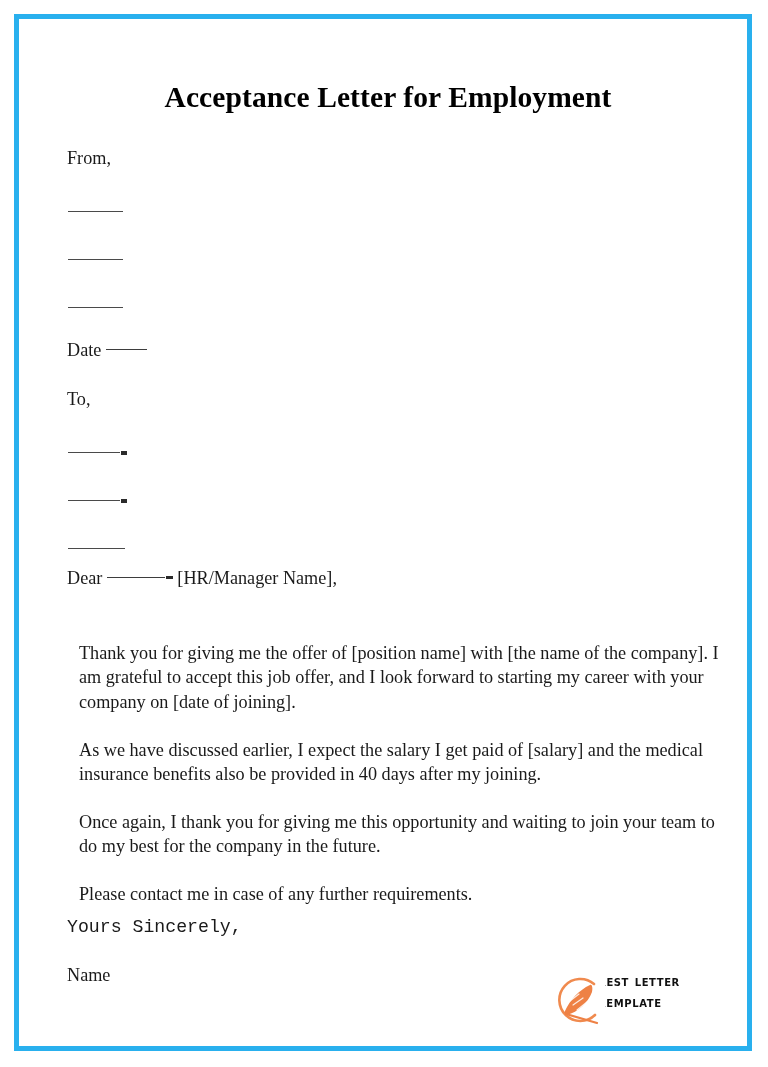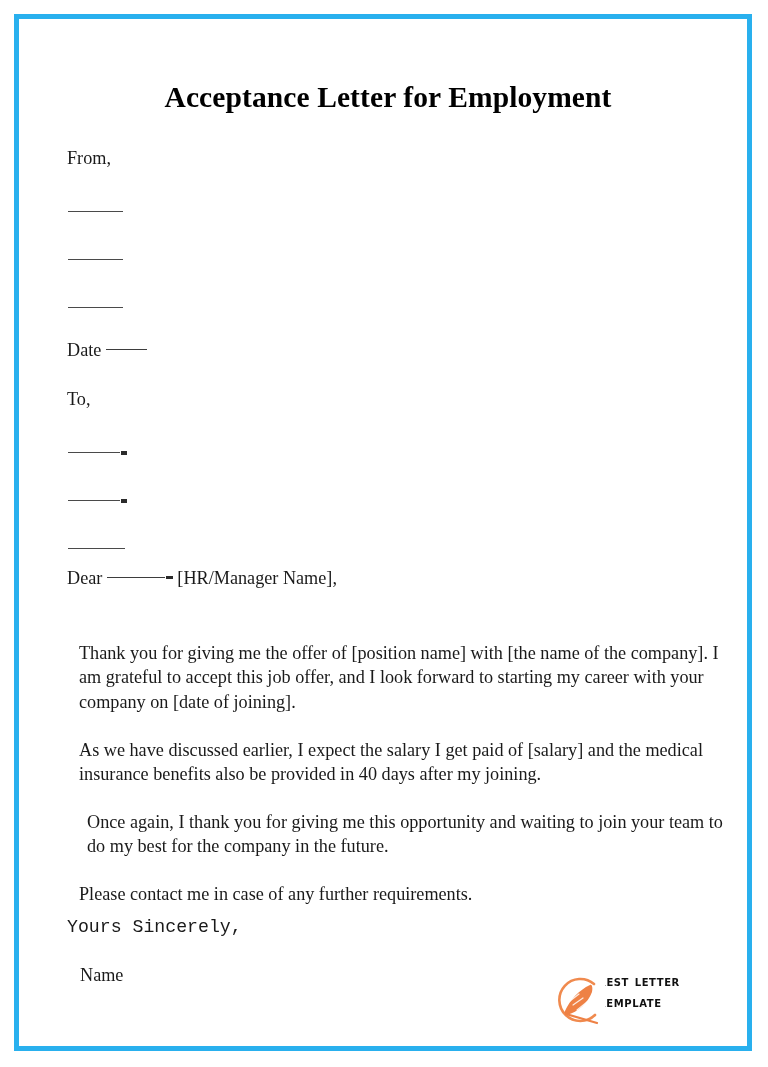--- a/index.html
+++ b/index.html
@@ -83,24 +83,24 @@
   .blk-rule-2     { position: absolute; left: 1px; top: 100px; }
   .blk-rule-3     { position: absolute; left: 1px; top: 148px; }
   .blk-date       { position: absolute; left: 0px; top: 192px; }
   .blk-to         { position: absolute; left: 0px; top: 241px; }
   .blk-torule-1   { position: absolute; left: 1px; top: 293px; }
   .blk-torule-2   { position: absolute; left: 1px; top: 341px; }
   .blk-torule-3   { position: absolute; left: 1px; top: 389px; }
   .blk-dear       { position: absolute; left: 0px; top: 420px; }
   .blk-p1         { position: absolute; left: 0px; top: 480px; width: 652px; }
   .blk-p2         { position: absolute; left: 0px; top: 577px; width: 652px; }
-  .blk-p3         { position: absolute; left: 8px; top: 649px; width: 652px; }
+  .blk-p3         { position: absolute; left: 0px; top: 649px; width: 652px; }
   .blk-p4         { position: absolute; left: 0px; top: 721px; width: 652px; }
   .blk-close      { position: absolute; left: 0px; top: 769px; font-family: Liberation Mono, monospace; }
-  .blk-name       { position: absolute; left: 0px; top: 817px; margin-left: 13px; }
+  .blk-name       { position: absolute; left: 0px; top: 817px; }
 
   
   .rule {
     display: inline-block;
     vertical-align: middle;
     height: 0;
     border-top: 1.6px solid #4a4a4a;
   }
   .rule-short  { width: 55px; }
   .rule-mid    { width: 52px; }

